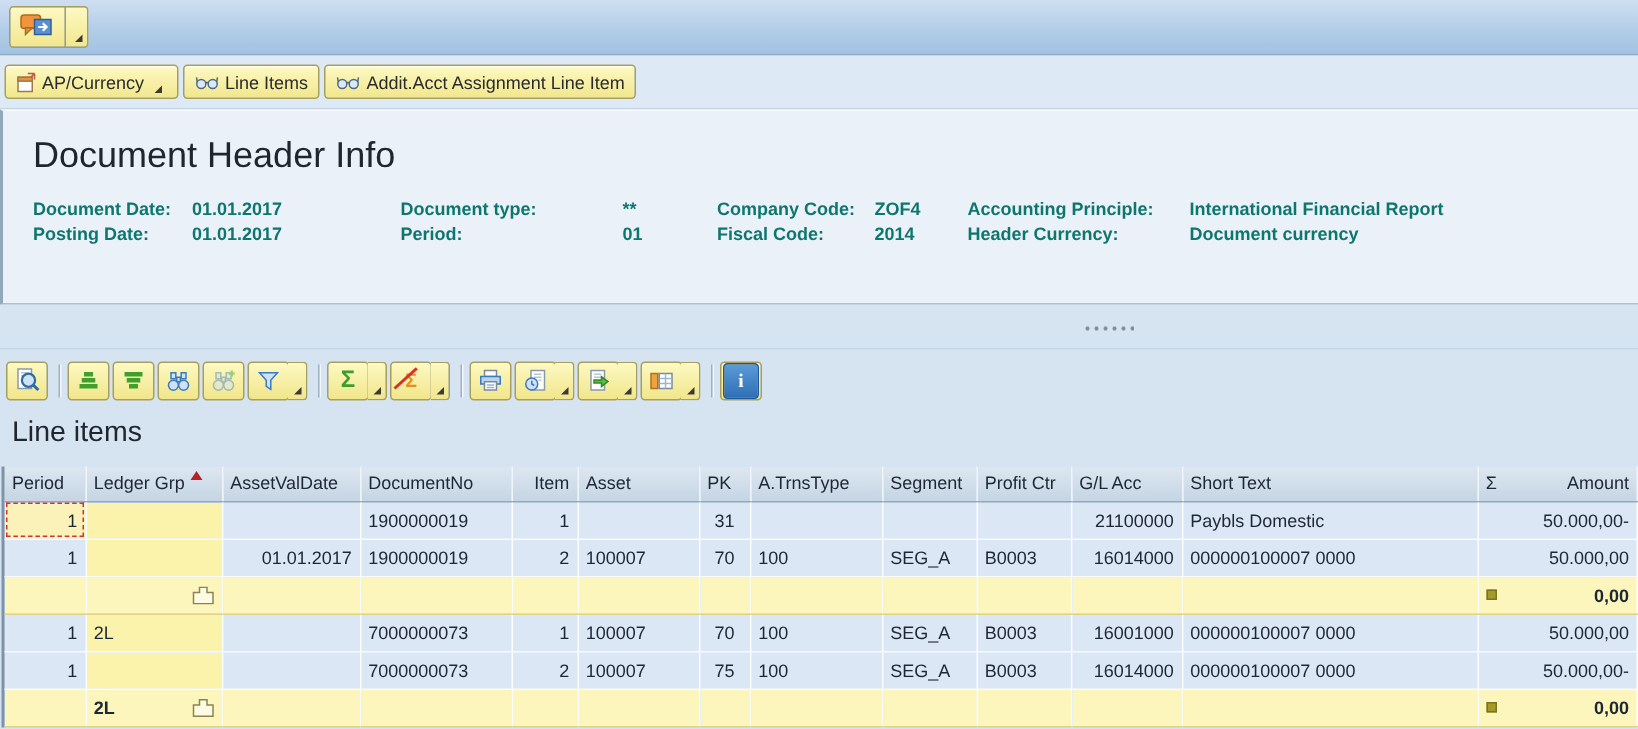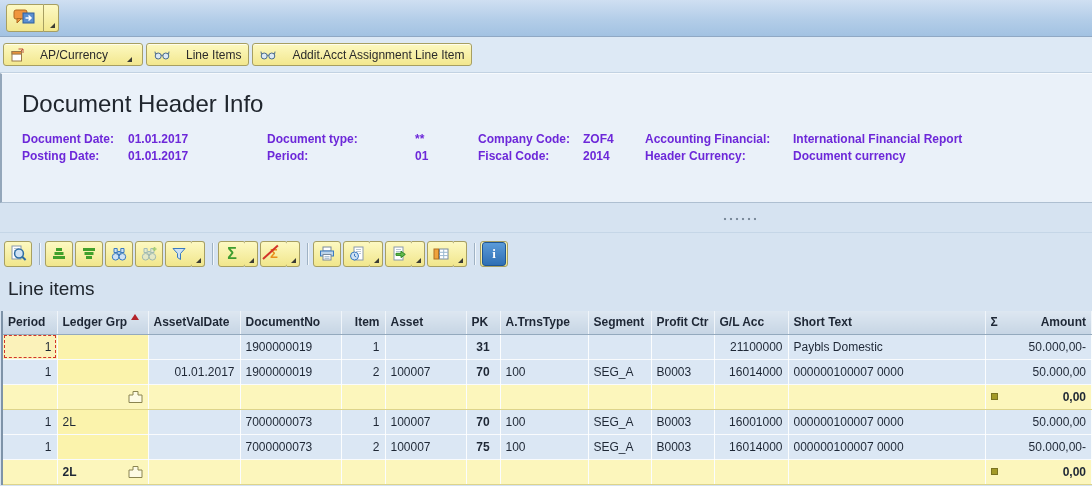--- a/index.html
+++ b/index.html
@@ -16,33 +16,33 @@
     border:1px solid #a79f62; border-radius:3px 0 0 3px; display:flex; align-items:center; justify-content:center; cursor:pointer;}
   .tb-dd{ width:15px; height:28px; background:linear-gradient(#fdf9c4,#f2e78e);
     border:1px solid #a79f62; border-left:none; border-radius:0 3px 3px 0; position:relative; cursor:pointer;}
   .corner-tri{ position:absolute; right:3px; bottom:3px; width:0; height:0;
     border-left:5px solid transparent; border-bottom:5px solid #3c3c34; }
   .title-text{ margin-left:16px; font-size:17px; font-weight:bold; font-style:italic; color:#17233c; }
 
   
   .apptoolbar{ position:absolute; top:37px; left:0; right:0; height:36px;
     background:#dde9f5; border-bottom:1px solid #c2d2e2; padding:6px 0 0 3px; display:flex; gap:3px; }
-  .ybtn{ display:inline-flex; align-items:center; gap:16px; height:23px; padding:0 7px;
+  .ybtn{ display:inline-flex; align-items:center; gap:4px; height:23px; padding:0 7px;
     background:linear-gradient(#fdf9c2,#f2e78e); border:1px solid #a79f62; border-radius:3px;
     font-size:12px; color:#2b2b2b; cursor:pointer; box-shadow:inset 0 1px 0 rgba(255,255,255,.7);}
   .ybtn .dd{ position:relative; width:11px; height:100%; }
 
   
   .hpanel{ position:absolute; top:73px; left:0; width:1092px; height:130px;
     background:#eaf1f9; border-top:1px solid #f7fafd; border-bottom:1px solid #aebfd1;
     border-left:2px solid #94a7bb; }
   .hp-title{ position:absolute; top:16px; left:20px; font-size:24px; color:#20262e; }
   .hp-row{ position:absolute; left:0; right:0; height:16px; }
   .hp-row.r1{ top:58px; } .hp-row.r2{ top:75px; }
-  .hp-row span{ position:absolute; top:0; font-size:12px; font-weight:bold; color:#6d28d9; white-space:nowrap; }
+  .hp-row span{ position:absolute; top:0; font-size:12px; font-weight:bold; color:#0f766e; white-space:nowrap; }
   .fx1{left:20px}.fx2{left:126px}.fx3{left:265px}.fx4{left:413px}
   .fx5{left:476px}.fx6{left:581px}.fx7{left:643px}.fx8{left:791px}
 
   
   .splitter{ position:absolute; top:204px; left:0; right:0; height:28px; }
   .split-dots{ position:absolute; left:722px; top:13px; width:34px; height:4px;
     background-image:radial-gradient(circle,#7c8c9c 1.1px, transparent 1.6px);
     background-size:6px 4px; cursor:row-resize; }
 
   
@@ -63,29 +63,29 @@
   .info-btn{ width:24px; height:24px; background:linear-gradient(#5b9bd8,#2f6fb4);
     border:1px solid #1f5694; border-radius:3px; color:#fff; font-weight:bold; font-size:13px;
     font-family:"Liberation Serif", serif; display:flex; align-items:center; justify-content:center; }
 
   
   .li-title{ position:absolute; top:278px; left:8px; font-size:19px; color:#20262e; }
 
   .gridwrap{ position:absolute; top:311px; left:1px; width:1091px;
     border-left:2px solid #7e93a8; }
   table{ border-collapse:collapse; table-layout:fixed; width:1089px; font-size:12px; color:#1e2735; }
-  th{ height:23px; font-weight:bold; text-align:left; padding:0 5px;
+  th{ height:23px; font-weight:normal; text-align:left; padding:0 5px;
     background:linear-gradient(#dde7f1,#c6d5e4); border-right:1px solid #f0f5fa;
     border-bottom:1px solid #93a9bd; white-space:nowrap; overflow:hidden; cursor:pointer; }
   td{ height:25px; padding:0 5px; background:#dbe7f4; border-right:1px solid rgba(255,255,255,.9);
     border-bottom:1px solid rgba(255,255,255,.85); white-space:nowrap; overflow:hidden; cursor:default; }
   td.key{ background:#fbf3ac; }
   tr.subtotal td{ background:#fcf6bc; border-top:1px solid #ddd48b; border-bottom:1px solid #ddd48b;
     font-weight:bold; }
-  .ar{ text-align:right; } .ac{ text-align:center;font-weight:bold; }
+  .ar{ text-align:right; } .ac{ text-align:center; }
   td.sel{ outline:1px dashed #d2342a; outline-offset:-2px; background:#fbf2ba; }
   .th-in{ display:flex; align-items:center; }
   .th-amt{ display:flex; align-items:center; justify-content:space-between; }
   .sort-tri{ width:0; height:0; border-left:4px solid transparent; border-right:4px solid transparent;
     border-bottom:6px solid #b3232a; margin-left:4px; position:relative; top:-5px; }
   .ledger-flex{ display:flex; align-items:center; }
   .drill{ margin-left:auto; display:flex; }
   .amt-flex{ display:flex; align-items:center; }
   .sq-marker{ width:7px; height:7px; background:#a39a28; border:1px solid #7a7320; margin-right:auto; }
   svg{ display:block; }
@@ -153,21 +153,21 @@
 
   <div class="hpanel">
     <div class="hp-title">Document Header Info</div>
     <div class="hp-row r1">
       <span class="fx1">Document Date:</span>
       <span class="fx2">01.01.2017</span>
       <span class="fx3">Document type:</span>
       <span class="fx4">**</span>
       <span class="fx5">Company Code:</span>
       <span class="fx6">ZOF4</span>
-      <span class="fx7">Accounting Financial:</span>
+      <span class="fx7">Accounting Principle:</span>
       <span class="fx8">International Financial Report</span>
     </div>
     <div class="hp-row r2">
       <span class="fx1">Posting Date:</span>
       <span class="fx2">01.01.2017</span>
       <span class="fx3">Period:</span>
       <span class="fx4">01</span>
       <span class="fx5">Fiscal Code:</span>
       <span class="fx6">2014</span>
       <span class="fx7">Header Currency:</span>

